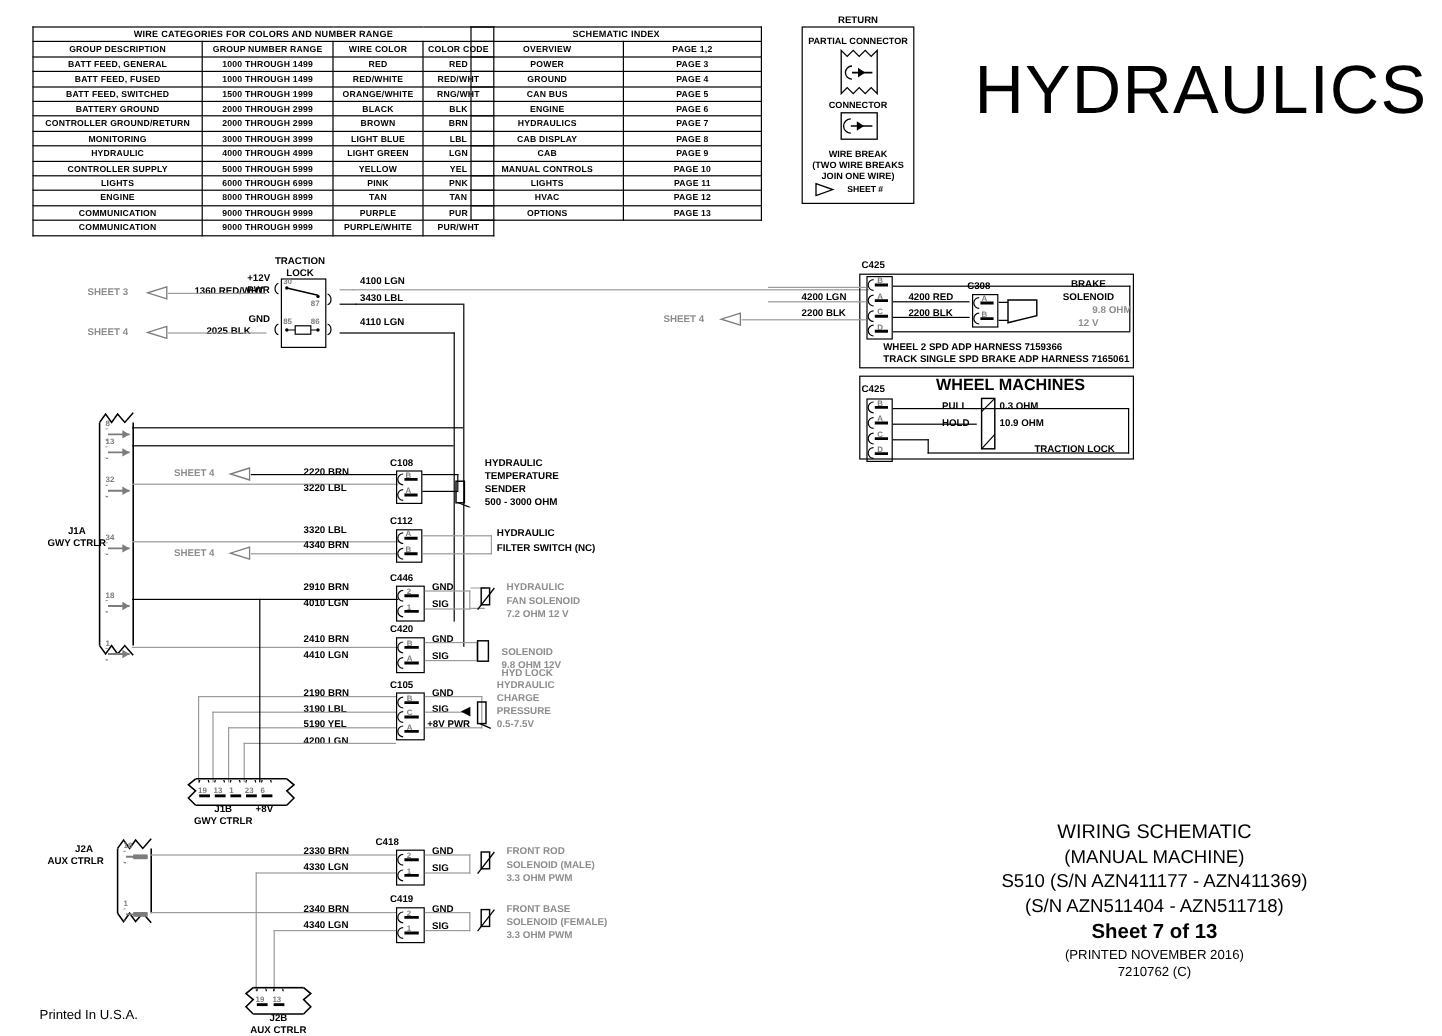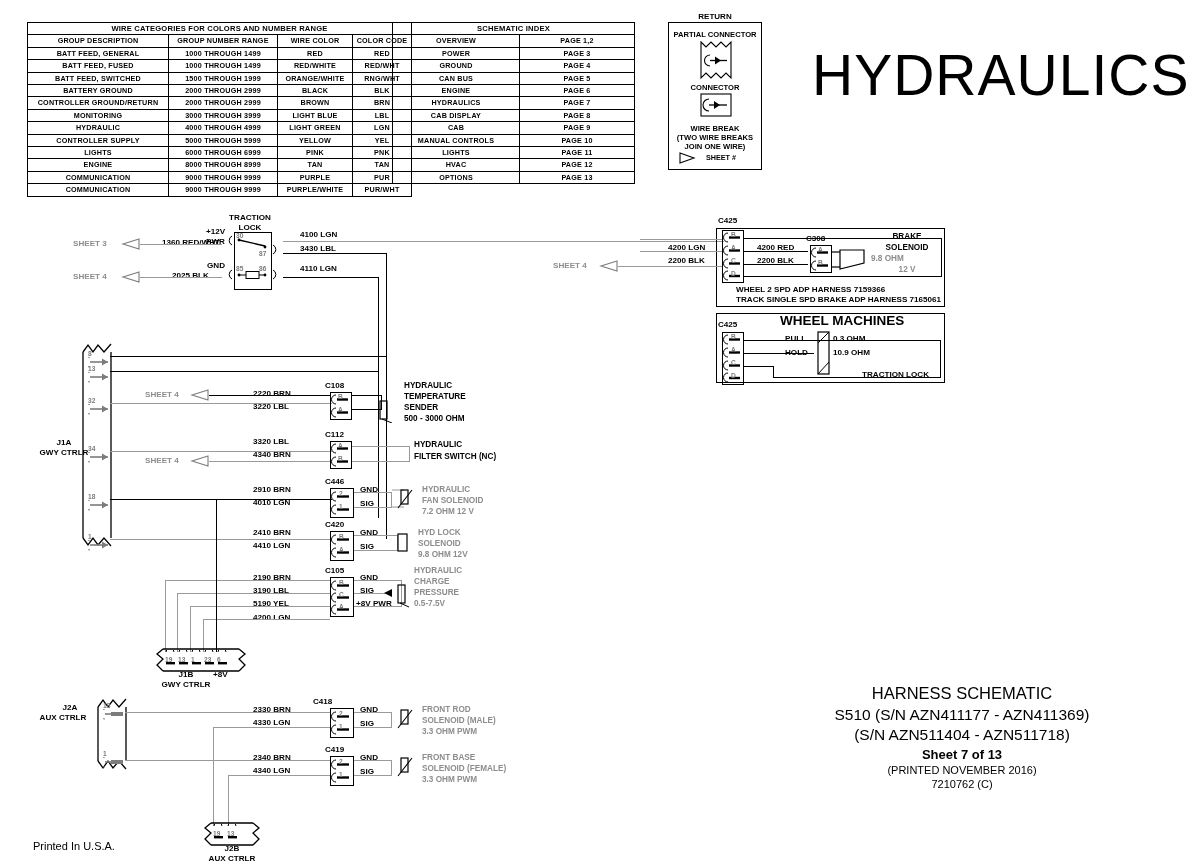--- a/index.html
+++ b/index.html
@@ -96,21 +96,21 @@
 
   
   .box { position: absolute; border: 1px solid #000; box-sizing: border-box; }
   .box.thick { border-width: 1.6px; }
 
   
   #titleblock { left: 742px; top: 683px; width: 440px; text-align: center; }
   #titleblock div { line-height: 1.32; }
   .tb1 { font-size: 16.5px; }
   .tb2 { font-size: 15.5px; }
-  .tb3 { font-size: 13px; font-weight: bold; }
+  .tb3 { font-size: 17px; font-weight: bold; }
   .tb4 { font-size: 11px; }
   .tb5 { font-size: 11px; }
   #printed-usa { left: 33px; top: 840px; font-size: 11px; }
 </style>
 </head>
 <body>
 
 <table class="sch abs" id="wire-cat-table">
   <thead>
     <tr>
@@ -390,21 +390,21 @@
     <div class="pin" style="position: absolute; left: 818px; top: 246px;">A</div>
     <div class="pin" style="position: absolute; left: 818px; top: 259px;">B</div>
   </div>
 <svg class="abs" style="left:832px;top:248px" width="40" height="24">
   <line x1="0" y1="4" x2="8" y2="4" stroke="#000" stroke-width="1.2"></line>
   <line x1="0" y1="19" x2="8" y2="19" stroke="#000" stroke-width="1.2"></line>
   <polygon points="8,2 32,2 32,15 8,21" fill="none" stroke="#000" stroke-width="1.2"></polygon>
 </svg>
 <div class="abs devname dark" style="left:871px;top:232px;width:72px;text-align:center">BRAKE</div>
 <div class="abs devname dark" style="left:871px;top:243px;width:72px;text-align:center">SOLENOID</div>
-<div class="abs devname" style="left:871px;top:254px;width:72px;text-align:left">9.8 OHM</div>
+<div class="abs devname" style="left:871px;top:254px;width:72px;text-align:right">9.8 OHM</div>
 <div class="abs devname" style="left:871px;top:265px;width:72px;text-align:center">12 V</div>
 <div class="abs t" style="left:736px;top:285px">WHEEL 2 SPD ADP HARNESS 7159366</div>
 <div class="abs t" style="left:736px;top:295px">TRACK SINGLE SPD BRAKE ADP HARNESS 7165061</div>
 
 <div class="box" style="left:716px;top:313px;width:229px;height:70px"></div>
 <div class="abs" style="left:780px;top:313px;font-size:13.5px;font-weight:bold">WHEEL MACHINES</div>
 <div class="abs t" style="left:718px;top:320px">C425</div>
 <div class="box" style="left:722px;top:332px;width:22px;height:53px"></div>
 <svg class="abs" style="left:718px;top:332px" width="28" height="54">
   <path d="M10,3 a4.5,4.5 0 0 0 0,9" fill="none" stroke="#000" stroke-width="1"></path>
@@ -593,21 +593,21 @@
 <div class="abs t" style="left:253px;top:528px">2410 BRN</div>
 <div class="abs t" style="left:253px;top:541px">4410 LGN</div>
 <div class="abs t" style="left:360px;top:528px">GND</div>
 <div class="abs t" style="left:360px;top:542px">SIG</div>
 <div class="w wh lt" style="left:354px;top:535px;width:44px"></div>
 <div class="w wh lt" style="left:354px;top:550px;width:44px"></div>
 <div class="w wv lt" style="left:397px;top:535px;height:16px"></div>
 <svg class="abs" style="left:394px;top:531px" width="20" height="24">
   <rect x="4" y="3" width="9" height="17" fill="none" stroke="#000" stroke-width="1.2"></rect>
 </svg>
-<div class="abs devname" style="left:418px;top:528px">HYD LOCK</div>
+<div class="abs devname" style="left:418px;top:556px">HYD LOCK</div>
 <div class="abs devname" style="left:418px;top:539px">SOLENOID</div>
 <div class="abs devname" style="left:418px;top:550px">9.8 OHM 12V</div>
 
 <div class="abs t" style="left:325px;top:566px">C105</div>
 <div class="box thick" style="left:330px;top:577px;width:24px;height:40px"></div>
 <svg class="abs" style="left:326px;top:578px" width="28" height="40">
   <path d="M10,3 a4.5,4.5 0 0 0 0,9" fill="none" stroke="#000" stroke-width="1"></path>
   <path d="M10,15 a4.5,4.5 0 0 0 0,9" fill="none" stroke="#000" stroke-width="1"></path>
   <path d="M10,27 a4.5,4.5 0 0 0 0,9" fill="none" stroke="#000" stroke-width="1"></path>
   <line x1="11" y1="7.5" x2="23" y2="7.5" stroke="#000" stroke-width="2.4"></line>
@@ -784,20 +784,21 @@
   </g>
 </svg>
 <div class="abs pin" id="j2b-pins" style="position: absolute;">
     <div class="pin" style="position: absolute; left: 213px; top: 830px;">19</div>
     <div class="pin" style="position: absolute; left: 227px; top: 830px;">13</div>
   </div>
 <div class="abs t c" style="left:212px;top:844px;width:40px">J2B</div>
 <div class="abs t c" style="left:202px;top:854px;width:60px">AUX CTRLR</div>
 
 <div class="abs" id="titleblock">
-  <div class="tb1">HARNESS SCHEMATIC</div>
+  <div class="tb1">WIRING SCHEMATIC</div>
+  <div class="tb2">(MANUAL MACHINE)</div>
   <div class="tb2">S510 (S/N AZN411177 - AZN411369)</div>
   <div class="tb2">(S/N AZN511404 - AZN511718)</div>
   <div class="tb3">Sheet 7 of 13</div>
   <div class="tb4">(PRINTED NOVEMBER 2016)</div>
   <div class="tb5">7210762 (C)</div>
 </div>
 <div class="abs" id="printed-usa">Printed In U.S.A.</div>
 
 </body></html>

